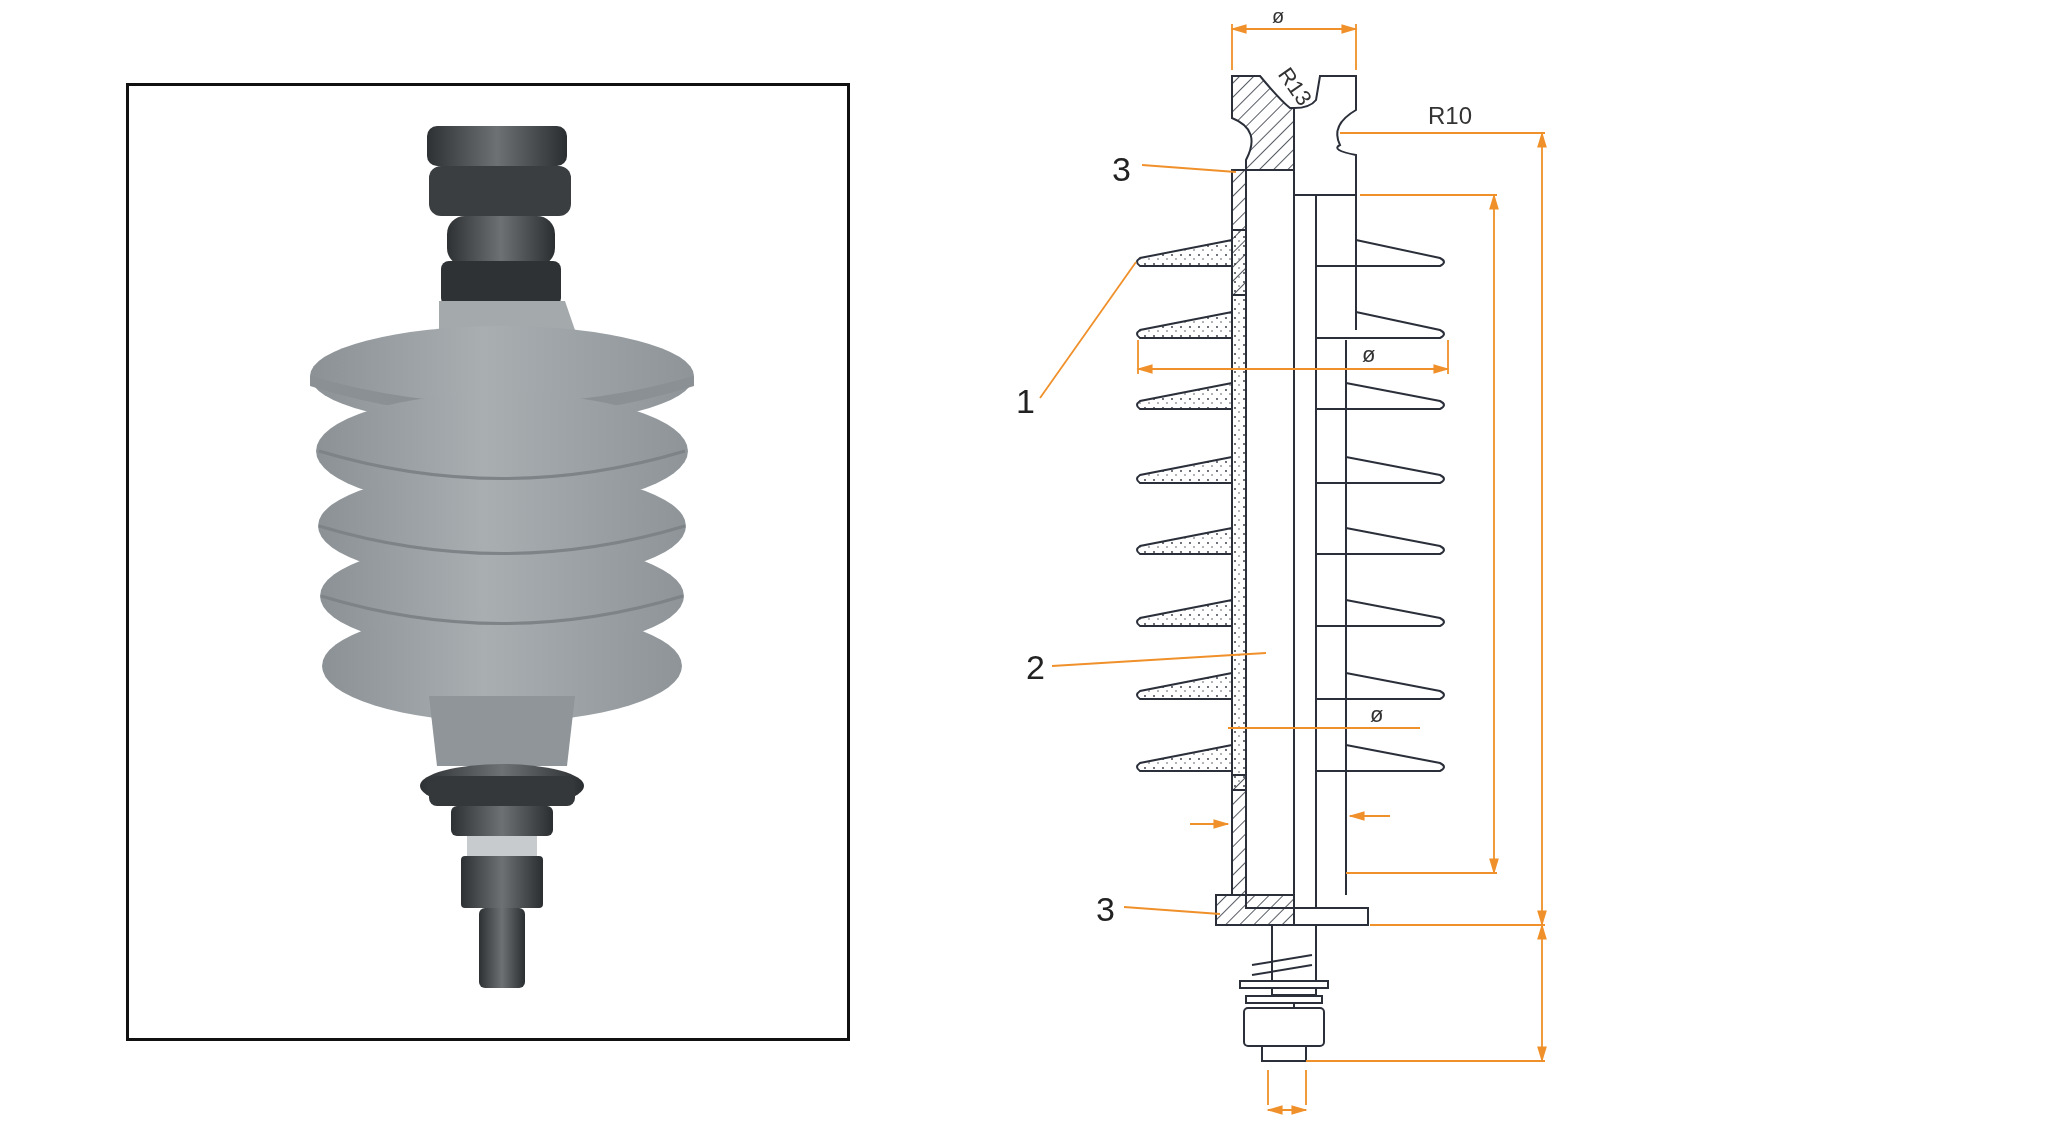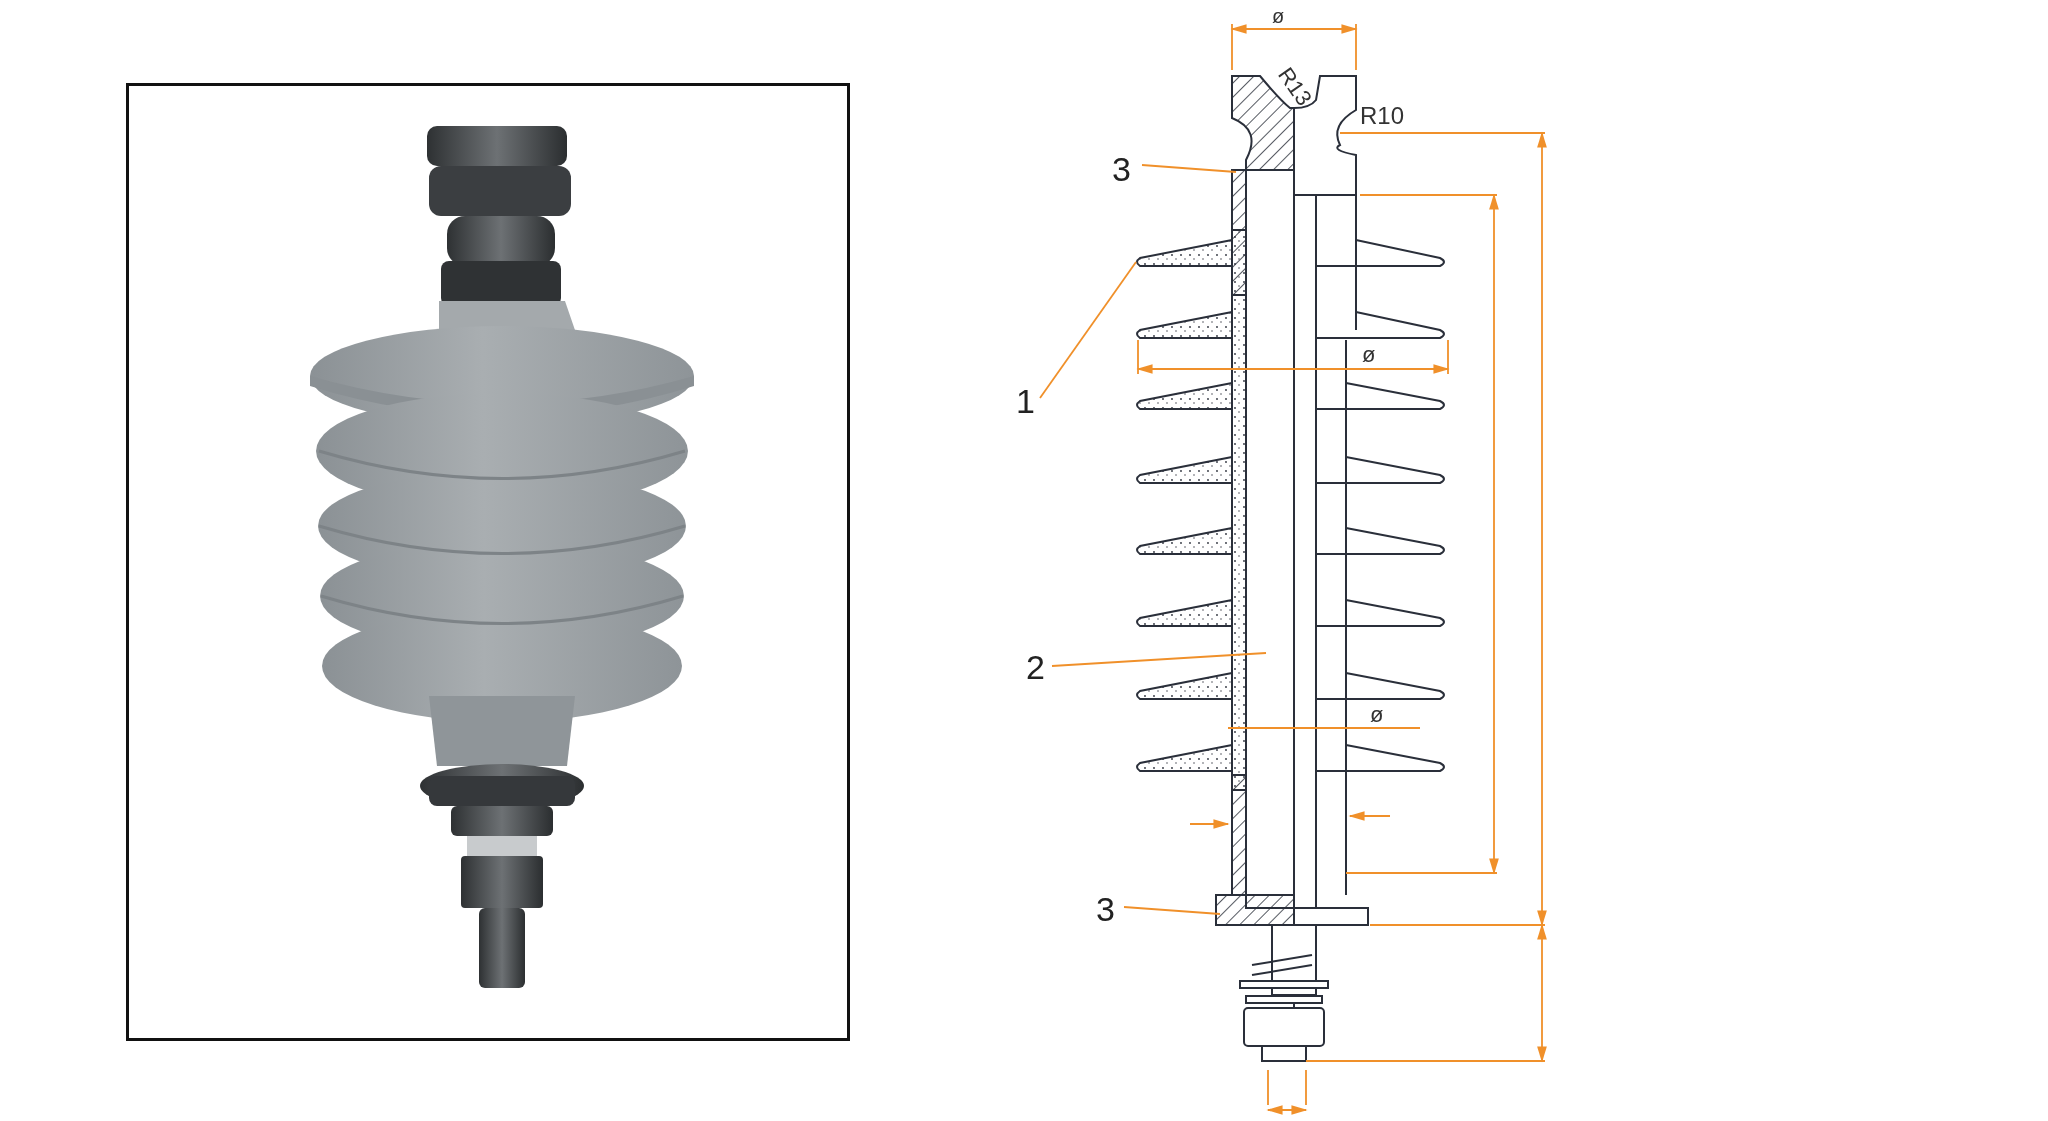--- a/index.html
+++ b/index.html
@@ -149,20 +149,20 @@
 
     <line x1="1142" y1="165" x2="1236" y2="172"></line>
     <line x1="1040" y1="398" x2="1136" y2="262"></line>
     <line x1="1052" y1="666" x2="1266" y2="653"></line>
     <line x1="1124" y1="907" x2="1220" y2="914"></line>
   </g>
 </svg>
 
 <div class="dimtext" style="left:1272px;top:6px;font-size:20px;">ø</div>
 <div class="dimtext" style="left:1292px;top:64px;font-size:22px;transform:rotate(55deg);transform-origin:left top;">R13</div>
-<div class="dimtext" style="left:1360px;top:104px;font-size:24px;">R10</div>
+<div class="dimtext" style="left:1428px;top:104px;font-size:24px;">R10</div>
 <div class="dimtext" style="left:1362px;top:344px;font-size:22px;">ø</div>
 <div class="dimtext" style="left:1370px;top:704px;font-size:22px;">ø</div>
 
 <div class="callout" style="left:1112px;top:152px;">3</div>
 <div class="callout" style="left:1016px;top:384px;">1</div>
 <div class="callout" style="left:1026px;top:650px;">2</div>
 <div class="callout" style="left:1096px;top:892px;">3</div>
 
 </body></html>

